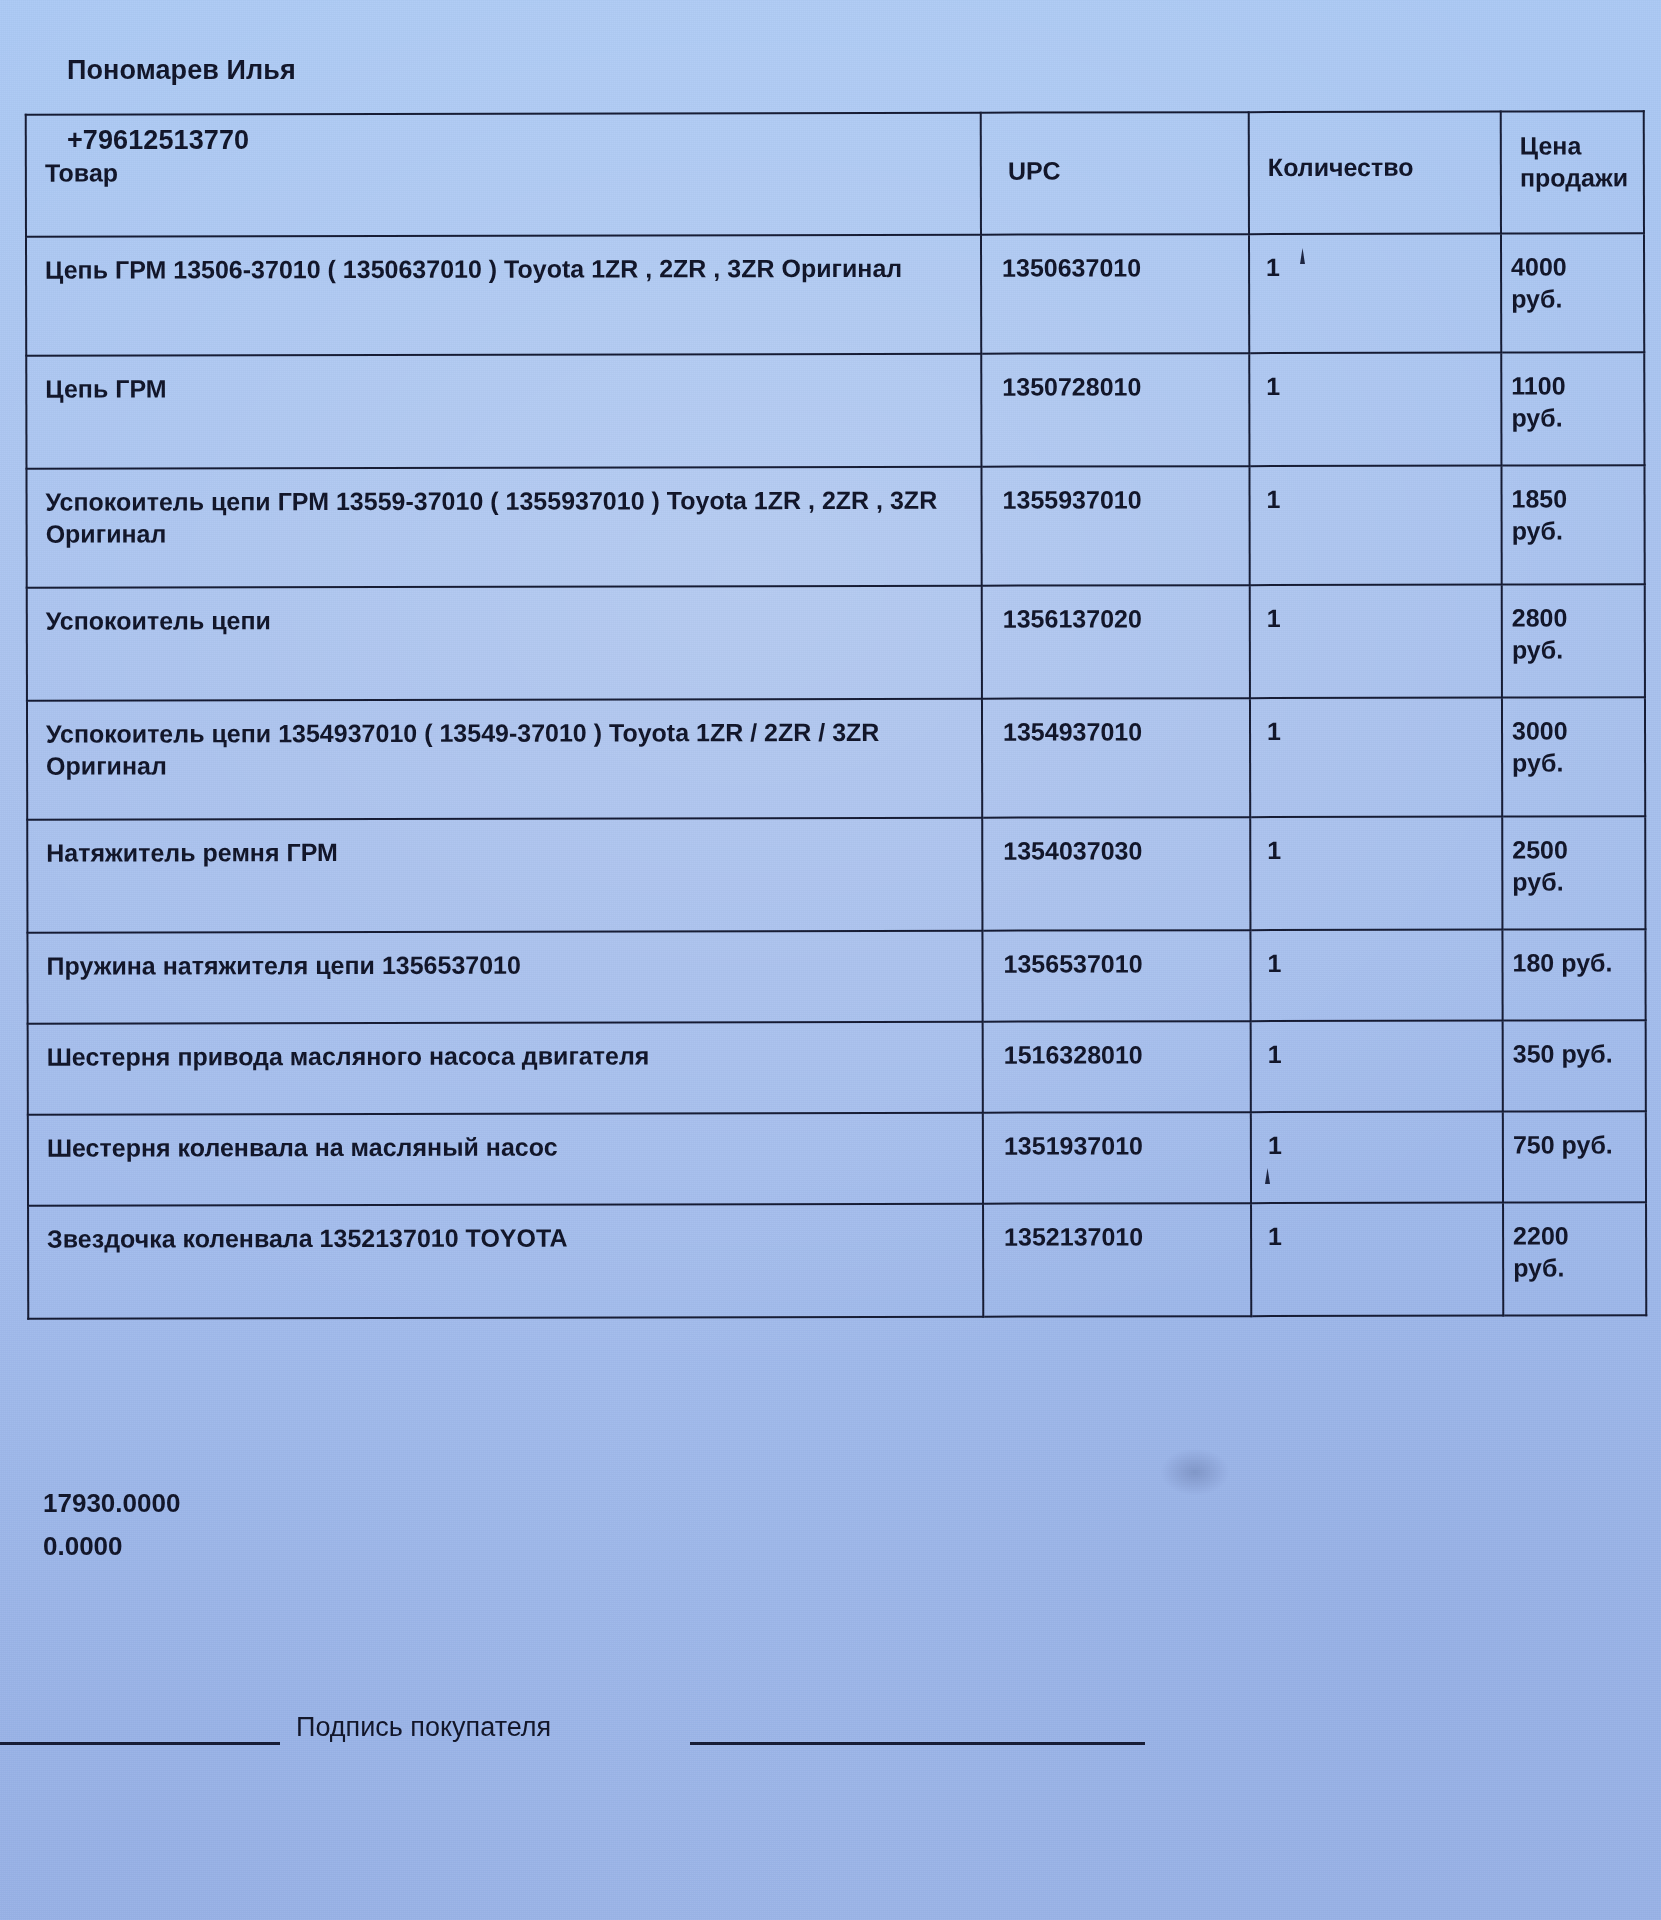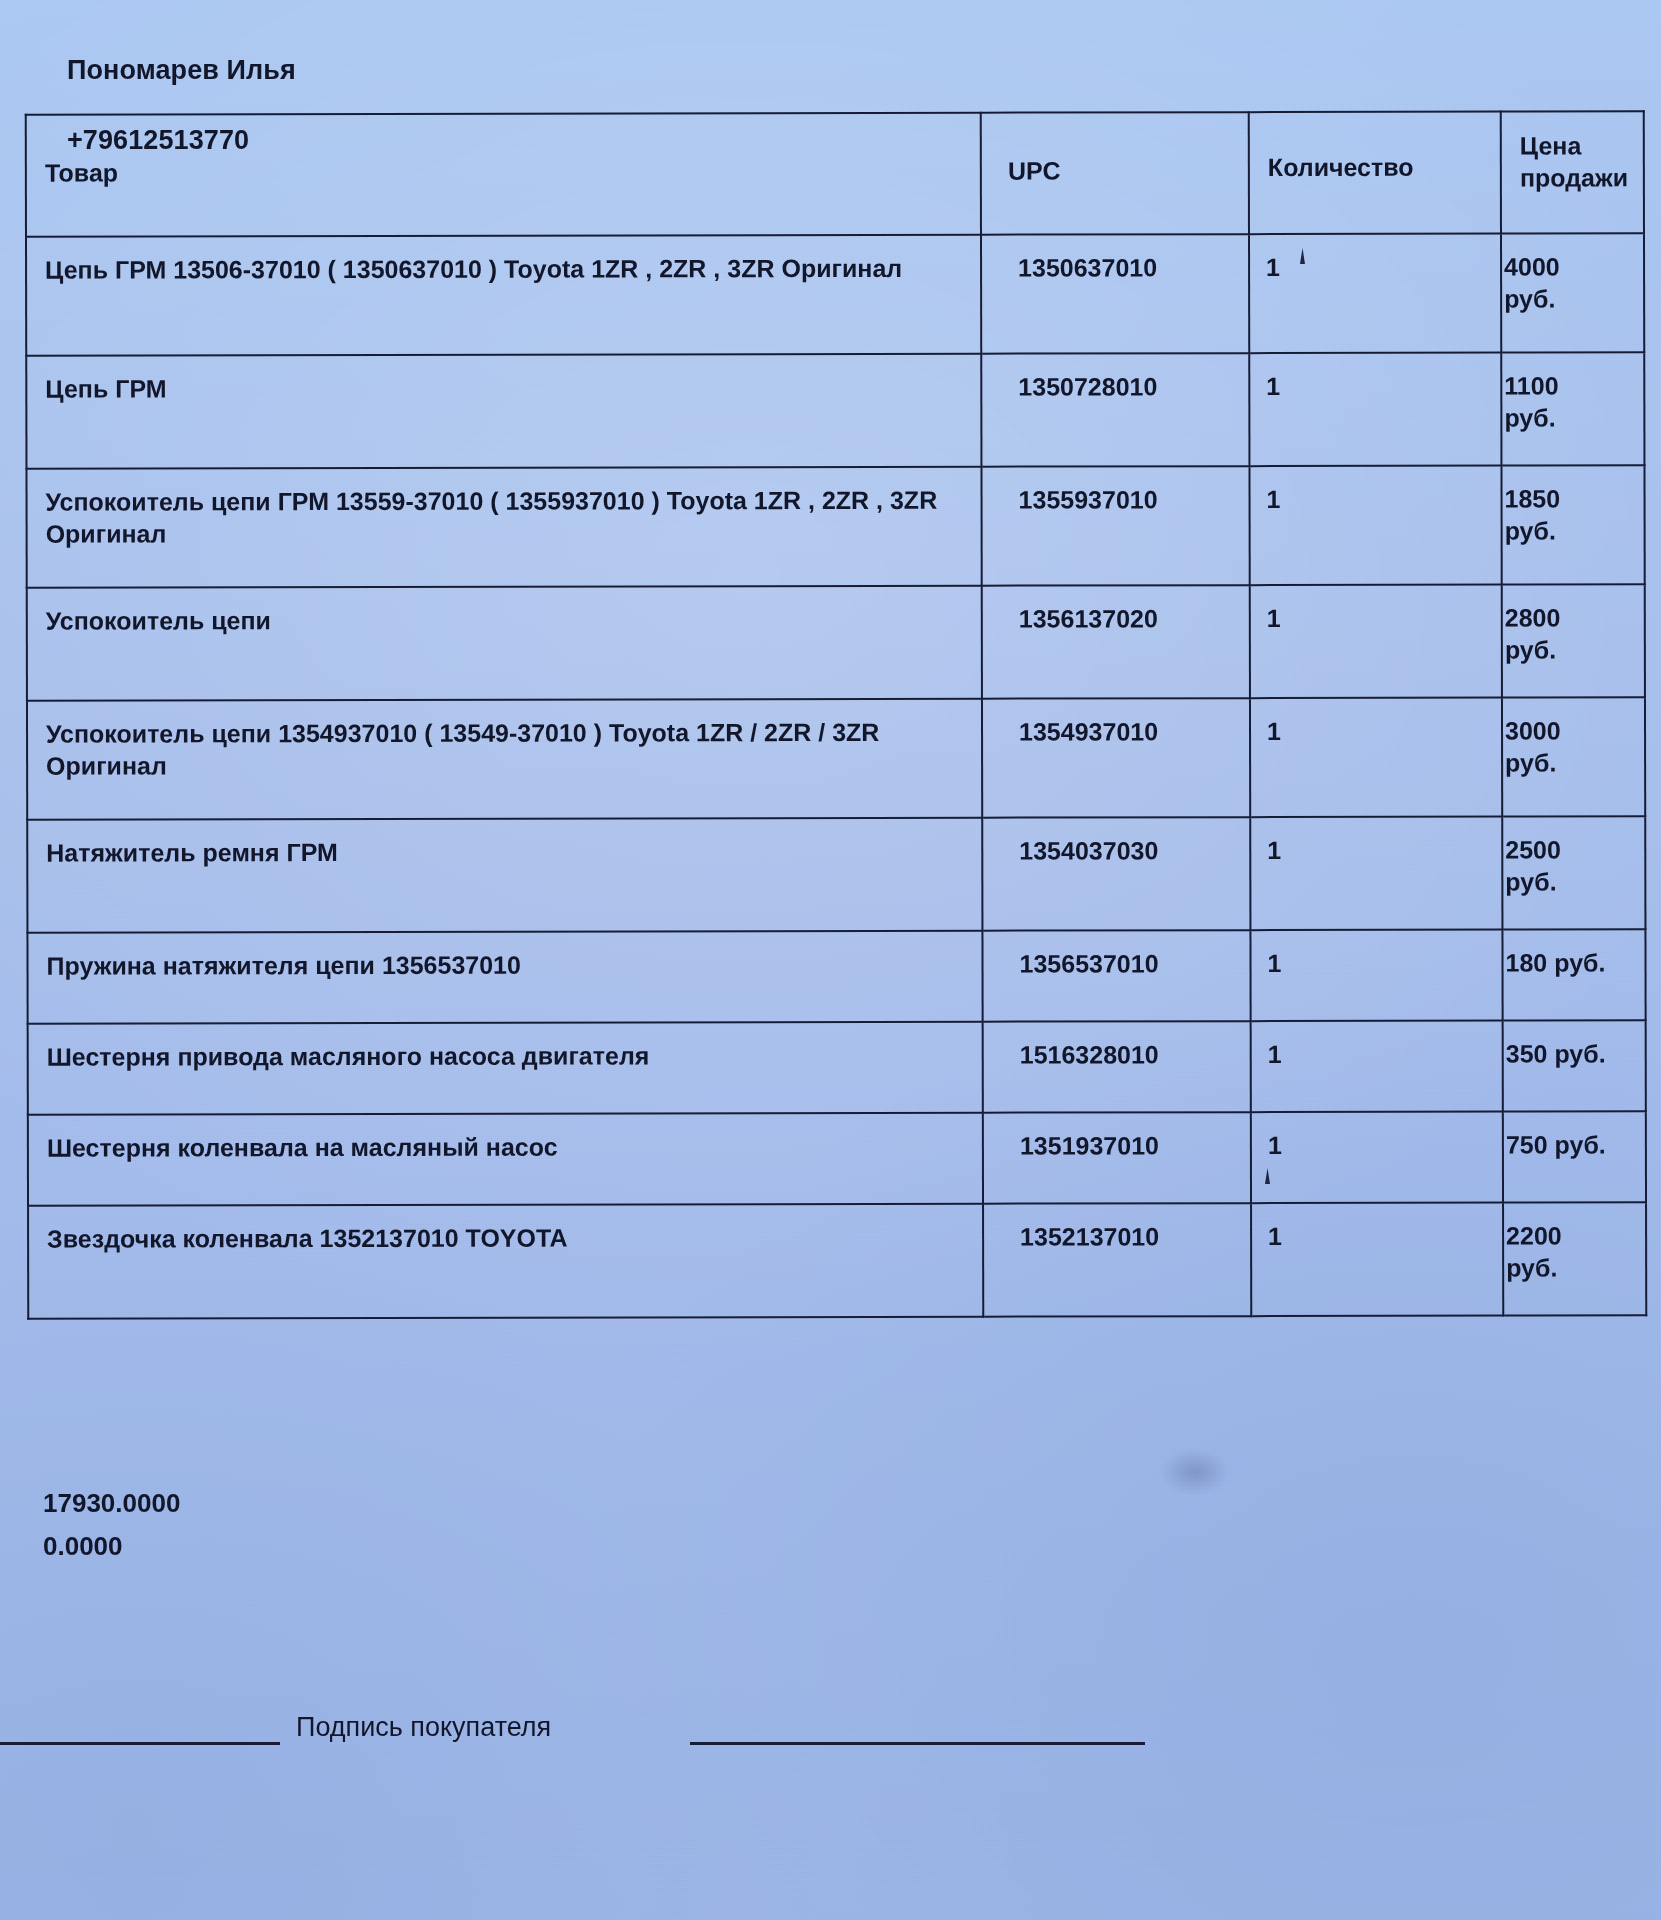--- a/index.html
+++ b/index.html
@@ -74,23 +74,23 @@
   col.c-price{width:143px;}
 
   thead th{height:88px;}
   thead th.h-name{vertical-align:middle;padding-top:10px;}
   thead th.h-upc{vertical-align:middle;padding-top:10px;padding-left:26px;}
   thead th.h-qty{vertical-align:middle;padding-top:3px;}
   thead th.h-price{vertical-align:top;padding-top:18px;}
 
   tbody td{height:64px;}
   tbody tr td.c-prod{padding-right:24px;}
-  tbody td.c-num{padding-left:36px;}
+  tbody td.c-num{padding-left:20px;}
   tbody td.c-q{padding-left:16px;}
-  tbody td.c-pr{padding-left:2px;padding-right:6px;}
+  tbody td.c-pr{padding-left:9px;padding-right:6px;}
 
   .price-2{white-space:pre-line;}
 
   
   tr.r-tall td{height:86px;}
   tr.r-mid td{height:80px;}
   tr.r-short td{height:58px;}
 
   
   .totals{

